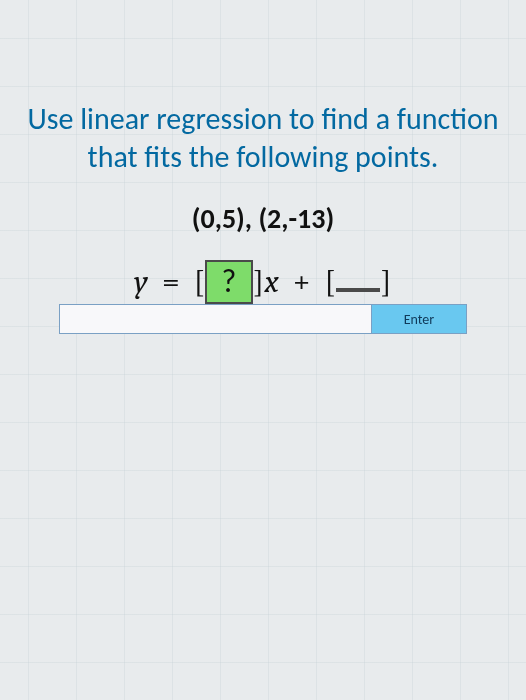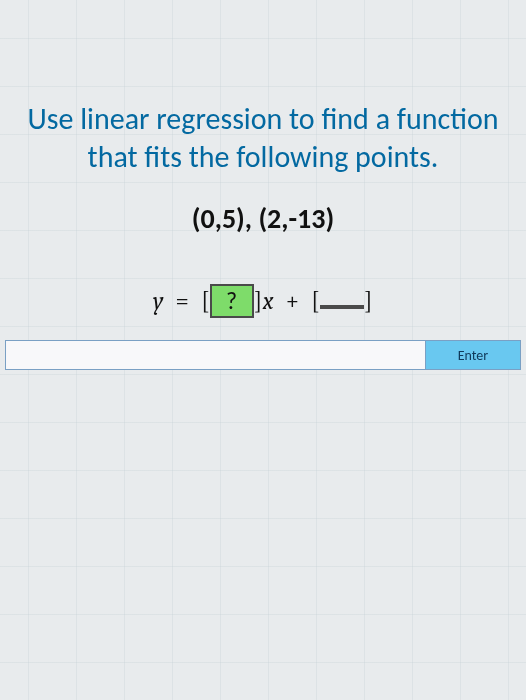--- a/index.html
+++ b/index.html
@@ -25,31 +25,30 @@
       line-height: 1.25;
       font-weight: 400;
       max-width: 480px;
       margin-bottom: 26px;
       color: #0369a1;
     }
     .points {
       text-align: center;
       font-size: 28px;
       font-weight: 700;
-      margin-bottom: 48px;
+      margin-bottom: 24px;
       color: #111;
     }
     .equation {
       text-align: center;
-      font-size: 24px;
+      font-size: 32px;
       font-style: italic;
       font-family: Cambria, Georgia, serif;
       font-weight: 400;
       color: #111;
-      margin-bottom: 22px;
       letter-spacing: 0.5px;
     }
     .equation .var { font-style: italic; }
     .equation .op { font-style: normal; padding: 0 6px; }
     .box {
       display: inline-block;
       font-style: normal;
       font-family: Calibri, Arial, sans-serif;
       border: 2px solid #4a4a4a;
       padding: 0 14px;
@@ -59,21 +58,21 @@
     .box.active {
       background: #7edc6a;
     }
     .box.blank {
       background: #bfc3c5;
       min-width: 44px;
     }
     .bracket { font-style: normal; font-weight: 500; }
     .input-row {
       display: flex;
-      width: 516px;
+      width: 408px;
       align-items: stretch;
       border: 1px solid #7aa0c4;
       height: 30px;
       background: #fde047;
     }
     .answer-input {
       flex: 1;
       border: none;
       outline: none;
       background: #f8f8fa;

